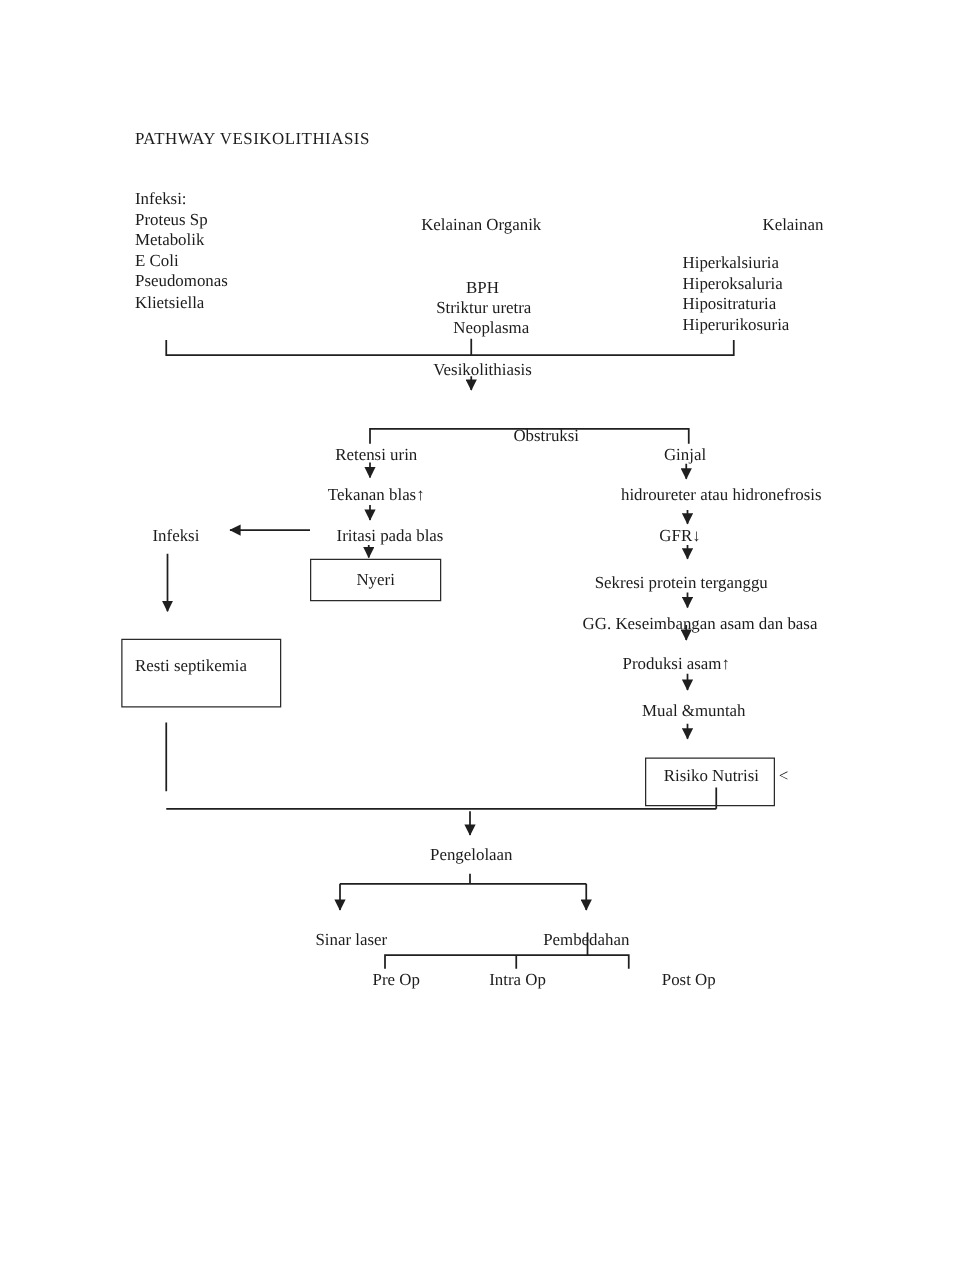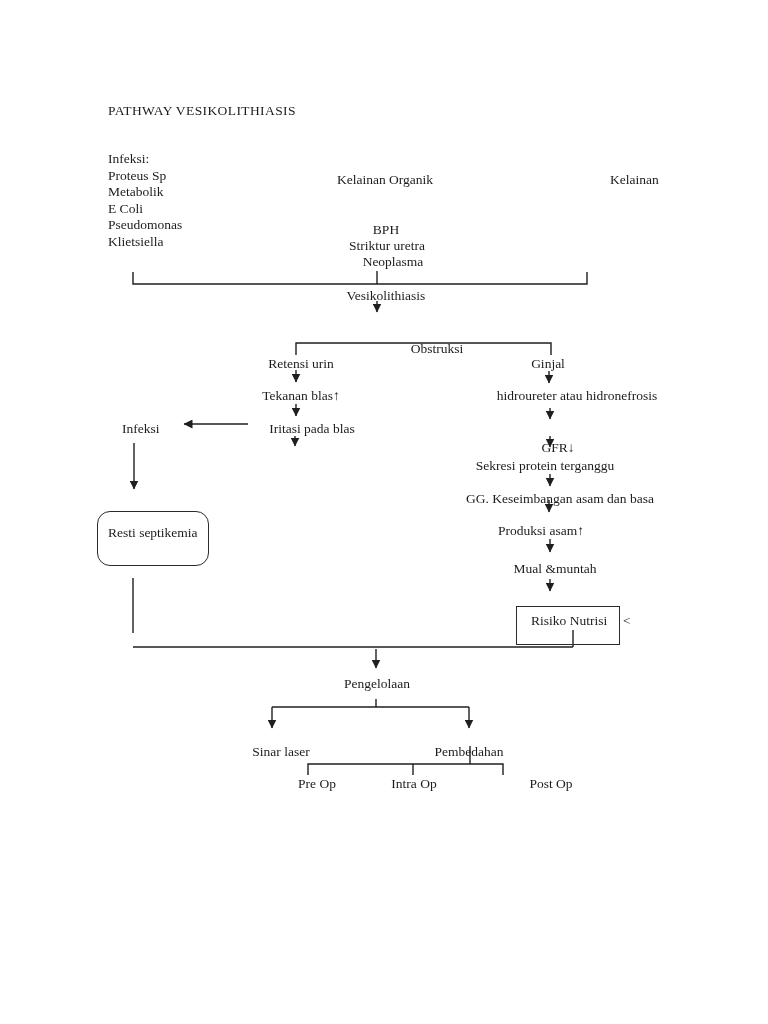--- a/index.html
+++ b/index.html
@@ -70,37 +70,46 @@
     <div>Pseudomonas</div>
     <div>Klietsiella</div>
   </div>
 
   <div class="label c" style="left:385px;top:172px;">Kelainan Organik</div>
   <div class="label c" style="left:386px;top:222px;">BPH</div>
   <div class="label c" style="left:387px;top:238px;">Striktur uretra</div>
   <div class="label c" style="left:393px;top:254px;">Neoplasma</div>
 
   <div class="label" style="left:610px;top:172px;">Kelainan</div>
+  <div class="col" style="left:546px;top:202px;">
+    <div>Hiperkalsiuria</div>
+    <div>Hiperoksaluria</div>
+    <div>Hipositraturia</div>
+    <div>Hiperurikosuria</div>
+  </div>
 
   <div class="label c" style="left:386px;top:288px;text-align:center;">Vesikolithiasis</div>
   <div class="label c" style="left:437px;top:321px;margin-top:20px;">Obstruksi</div>
 
   <div class="label c" style="left:301px;top:356px;">Retensi urin</div>
   <div class="label c" style="left:301px;top:388px;">Tekanan blas↑</div>
   <div class="label c" style="left:312px;top:421px;">Iritasi pada blas</div>
   <div class="label" style="left:122px;top:421px;">Infeksi</div>
 
+  <div class="box" style="left:248px;top:447px;width:105px;height:34px;">
+    <div class="box-inner-center">Nyeri</div>
+  </div>
 
-  <div class="box" style="left:97px;top:511px;width:112px;height:55px;border-radius:13px;">
+  <div class="box" style="left:97px;top:511px;width:128px;height:55px;">
     <div class="label" style="left:10px;top:13px;">Resti septikemia</div>
   </div>
 
   <div class="label c" style="left:548px;top:356px;">Ginjal</div>
   <div class="label c" style="left:577px;top:388px;">hidroureter atau hidronefrosis</div>
-  <div class="label c" style="left:558px;top:421px;margin-top:19px;">GFR↓</div>
+  <div class="label c" style="left:544px;top:421px;">GFR↓</div>
   <div class="label c" style="left:545px;top:458px;">Sekresi protein terganggu</div>
   <div class="label c" style="left:560px;top:491px;">GG. Keseimbangan asam dan basa</div>
   <div class="label c" style="left:541px;top:523px;">Produksi asam↑</div>
   <div class="label c" style="left:555px;top:561px;">Mual &amp;muntah</div>
 
   <div class="box" style="left:516px;top:606px;width:104px;height:39px;">
     <div class="label" style="left:14px;top:6px;">Risiko Nutrisi</div>
   </div>
   <div class="label" style="left:623px;top:613px;">&lt;</div>
 

